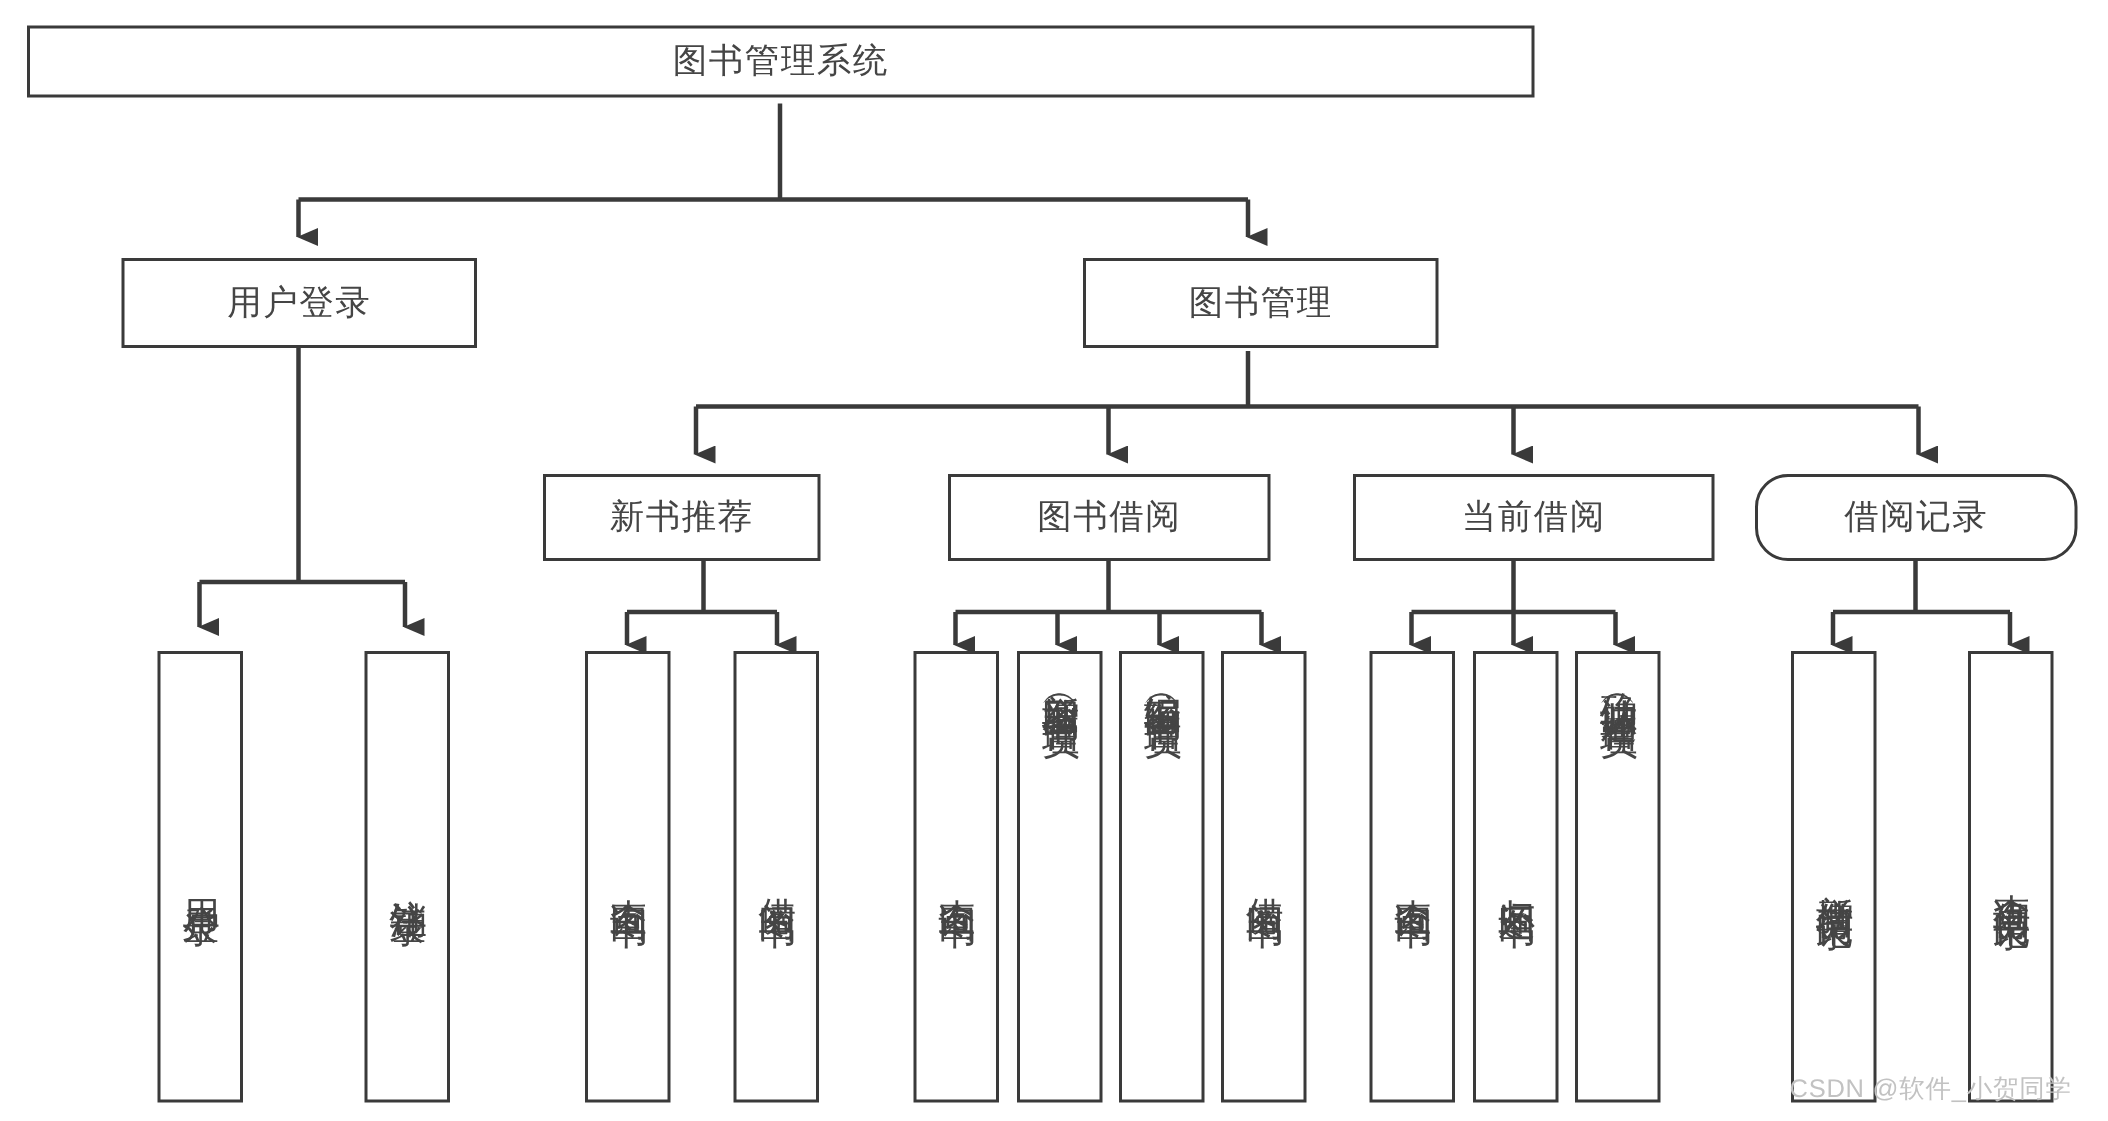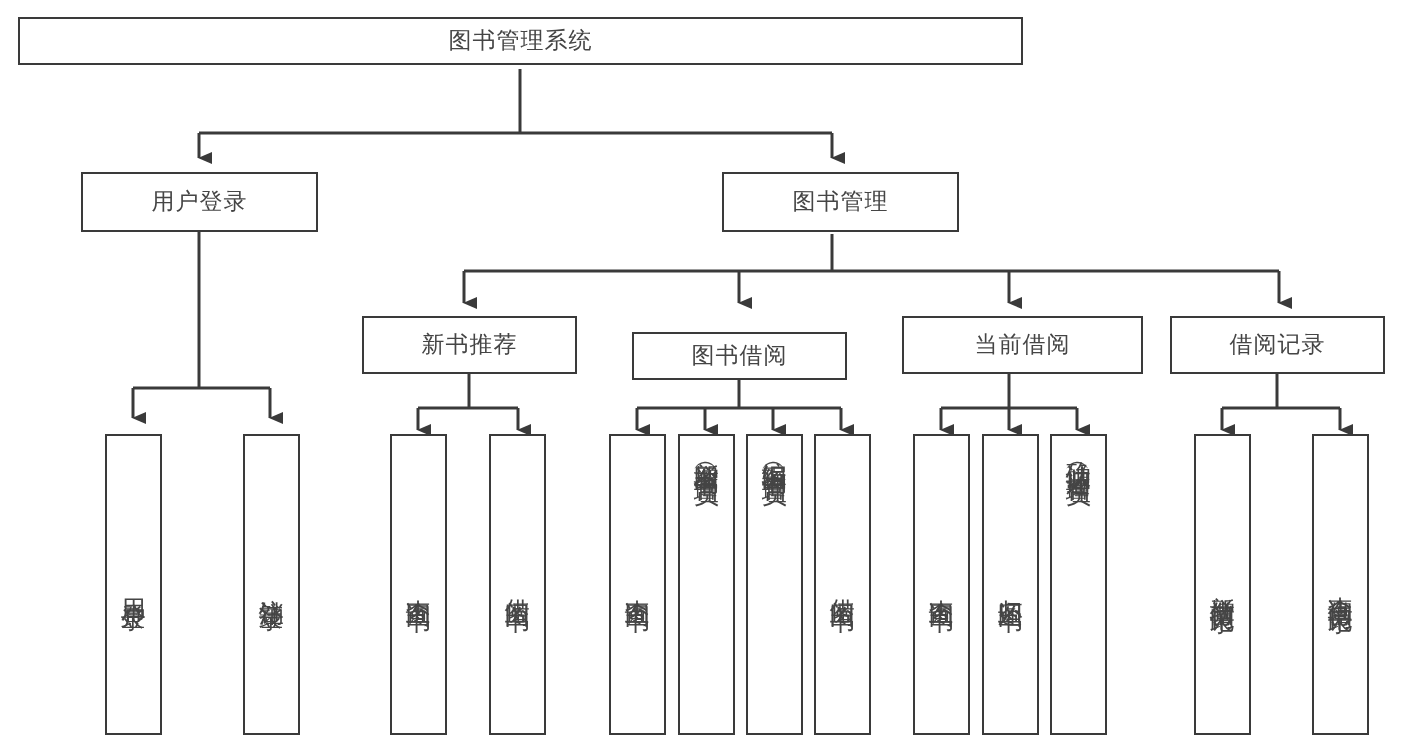--- a/index.html
+++ b/index.html
@@ -129,30 +129,30 @@
     <span class="label">图书管理系统</span>
   </div>
 
   <div class="node horiz" style="left:81px; top:172px; width:237px; height:60px;">
     <span class="label">用户登录</span>
   </div>
   <div class="node horiz" style="left:722px; top:172px; width:237px; height:60px;">
     <span class="label">图书管理</span>
   </div>
 
-  <div class="node horiz" style="left:362px; top:316px; width:215px; height:58px;">
+  <div class="node horiz" style="left:362px; top:316px; width:185px; height:58px;">
     <span class="label">新书推荐</span>
   </div>
-  <div class="node horiz" style="left:632px; top:316px; width:215px; height:48px;margin-top:16px;">
+  <div class="node horiz" style="left:632px; top:316px; width:215px; height:58px;">
     <span class="label">图书借阅</span>
   </div>
   <div class="node horiz" style="left:902px; top:316px; width:241px; height:58px;">
     <span class="label">当前借阅</span>
   </div>
-  <div class="node horiz" style="left:1170px; top:316px; width:215px; height:58px;">
+  <div class="node horiz" style="left:1170px; top:316px; width:215px; height:58px;border-radius:22px;">
     <span class="label">借阅记录</span>
   </div>
 
   <div class="node vert centered" style="left:105px; top:434px; width:57px; height:301px;">
     <span class="label">用户登录</span>
   </div>
   <div class="node vert centered" style="left:243px; top:434px; width:57px; height:301px;">
     <span class="label">注销登录</span>
   </div>
 
@@ -186,14 +186,15 @@
     <span class="label">确认归还（管理员）</span>
   </div>
 
   <div class="node vert centered" style="left:1194px; top:434px; width:57px; height:301px;">
     <span class="label">新增借阅记录</span>
   </div>
   <div class="node vert centered" style="left:1312px; top:434px; width:57px; height:301px;">
     <span class="label">查询借阅记录</span>
   </div>
 
+  <div class="watermark">CSDN @软件_小贺同学</div>
 
 </div>
 
 </body></html>

